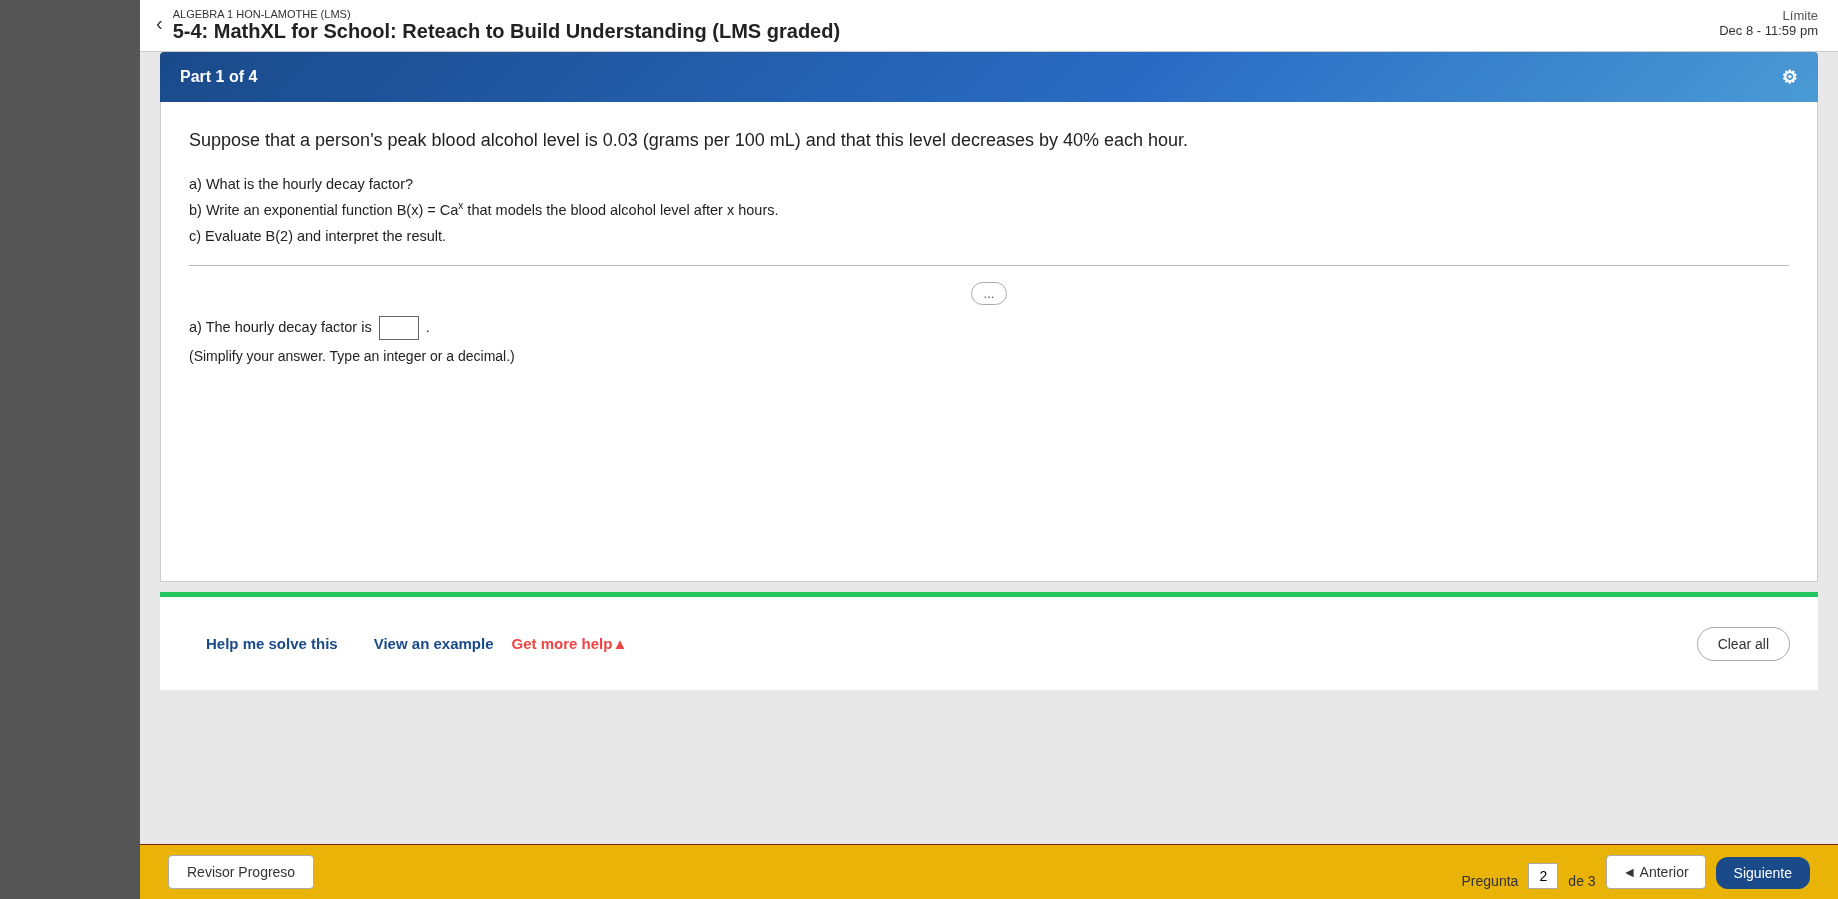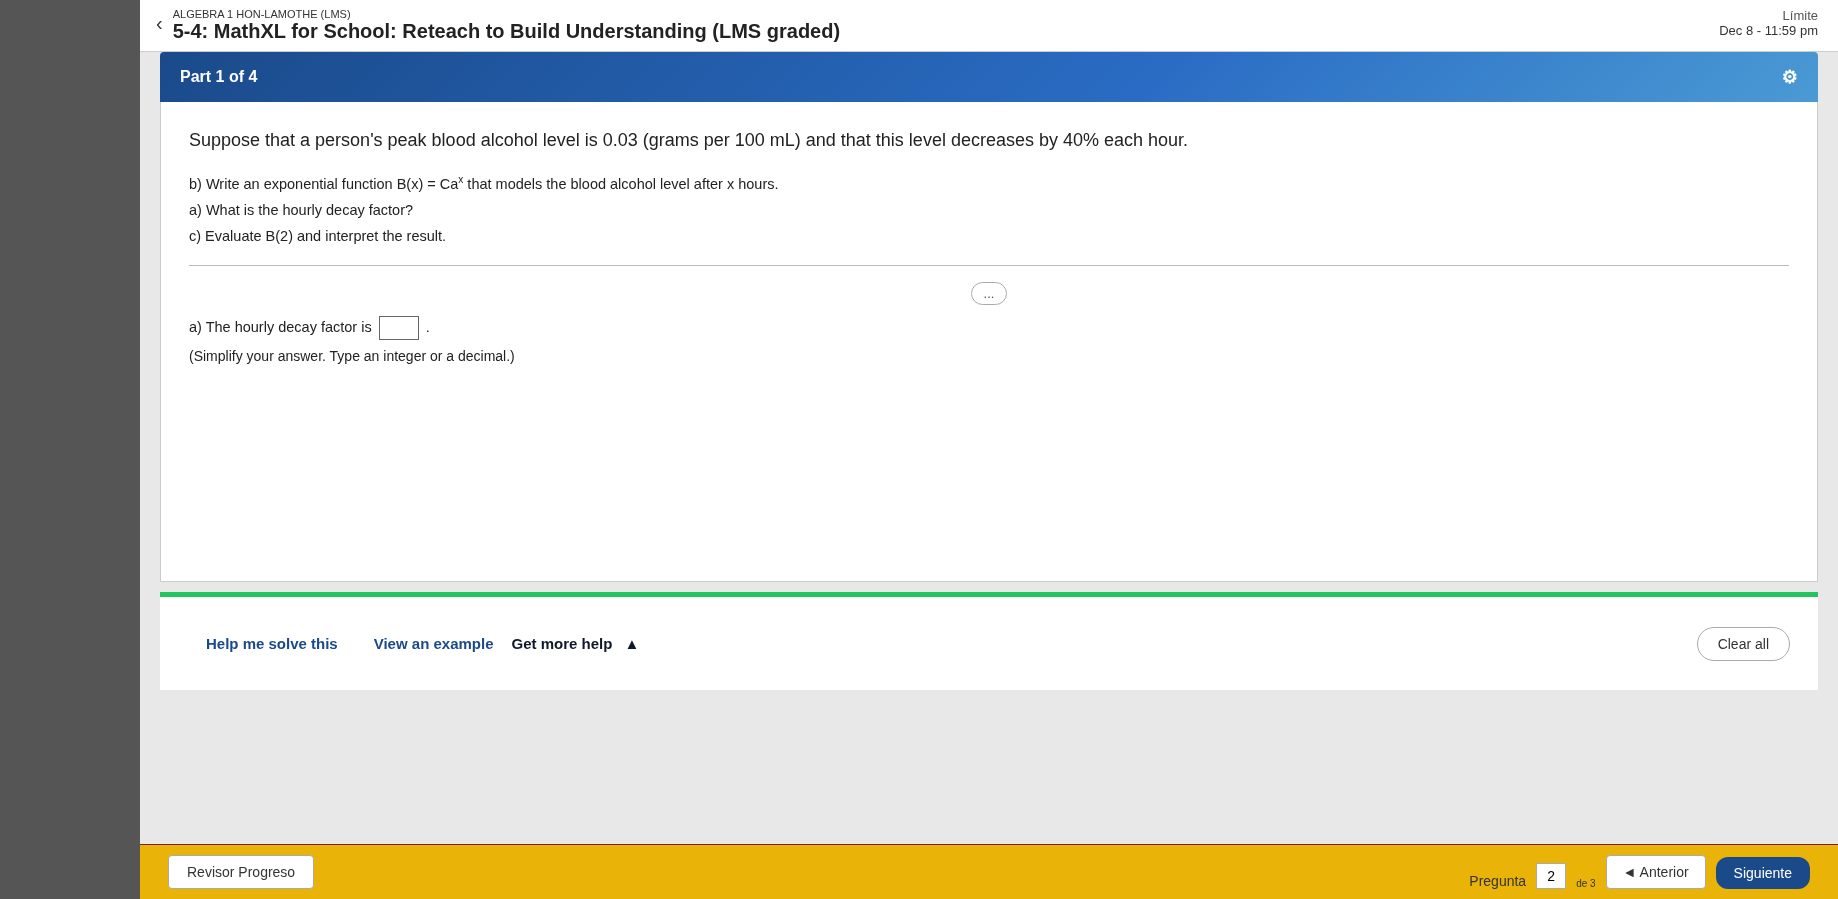--- a/index.html
+++ b/index.html
@@ -158,25 +158,25 @@
       font-size: 15px;
       font-weight: bold;
       color: #1a4a8a;
       cursor: pointer;
       padding: 10px 18px;
       text-decoration: none;
     }
     .get-more-help {
       font-size: 15px;
       font-weight: bold;
-      color: #0f172a;
-      cursor: pointer;
-      display: flex;
-      align-items: center;
-      gap: 12px;
+      color: #ef4444;
+      cursor: pointer;
+      display: flex;
+      align-items: center;
+      gap: 0;
     }
     .spacer { flex: 1; }
     .clear-all-btn {
       border: 1px solid #aaa;
       border-radius: 20px;
       padding: 8px 20px;
       font-size: 14px;
       background: white;
       color: #333;
       cursor: pointer;
@@ -209,21 +209,21 @@
     }
     .page-num-box {
       border: 1px solid #aaa;
       background: white;
       padding: 4px 10px;
       font-size: 14px;
       min-width: 30px;
       text-align: center;
     }
     .de-label {
-      font-size: 10px;
+      font-size: 14px;
       color: #333;
     }
     .anterior-btn {
       background: white;
       border: 1px solid #aaa;
       border-radius: 4px;
       padding: 8px 16px;
       font-size: 14px;
       cursor: pointer;
       color: #333;
@@ -271,24 +271,24 @@
 
     <div class="part-header">
       <span>Part 1 of 4</span>
       <span class="settings-icon">⚙</span>
     </div>
 
     <div class="question-container">
       <div class="question-text">Suppose that a person's peak blood alcohol level is 0.03 (grams per 100 mL) and that this level decreases by 40% each hour.</div>
 
       <div class="question-parts">
+        <div>a) What is the hourly decay factor?</div>
         <div>
           <span>b) Write an exponential function B(x) = Ca</span><sup>x</sup><span> that models the blood alcohol level after x hours.</span>
         </div>
-        <div>a) What is the hourly decay factor?</div>
         <div>c) Evaluate B(2) and interpret the result.</div>
       </div>
 
       <hr class="divider">
 
       <div class="dots-container">
         <button class="dots-btn">...</button>
       </div>
 
       <div class="answer-section">

